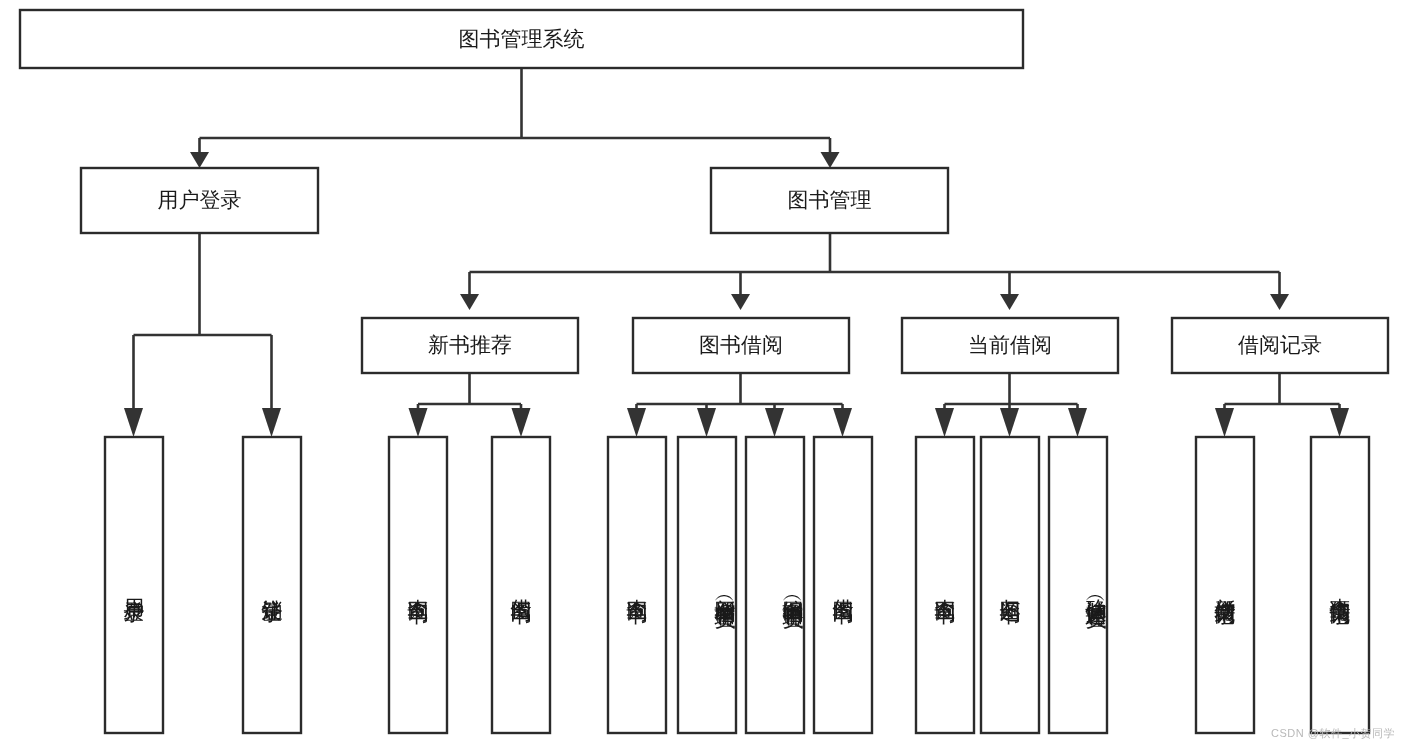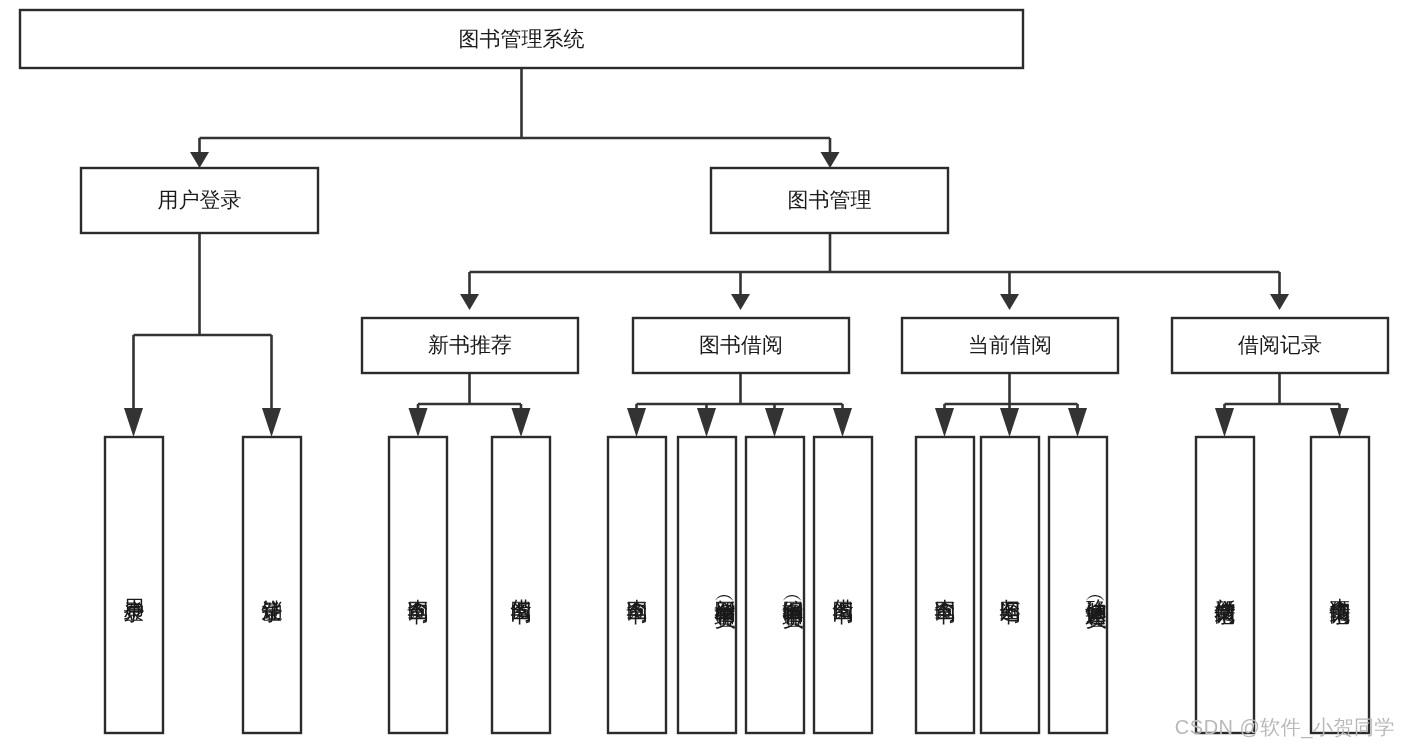--- a/index.html
+++ b/index.html
@@ -62,21 +62,21 @@
     align-items: center;
     justify-content: center;
     white-space: nowrap;
     pointer-events: none;
   }
   .watermark {
     position: absolute;
     right: 10px;
     bottom: 6px;
     font-family: "Liberation Sans", "DejaVu Sans", sans-serif;
-    font-size: 20px;
+    font-size: 11px;
     color: #b9b9b9;
     white-space: nowrap;
     letter-spacing: 0.5px;
     margin-top: 24px;
   }
 </style>
 </head>
 <body>
 
 <div id="diagram-root">

